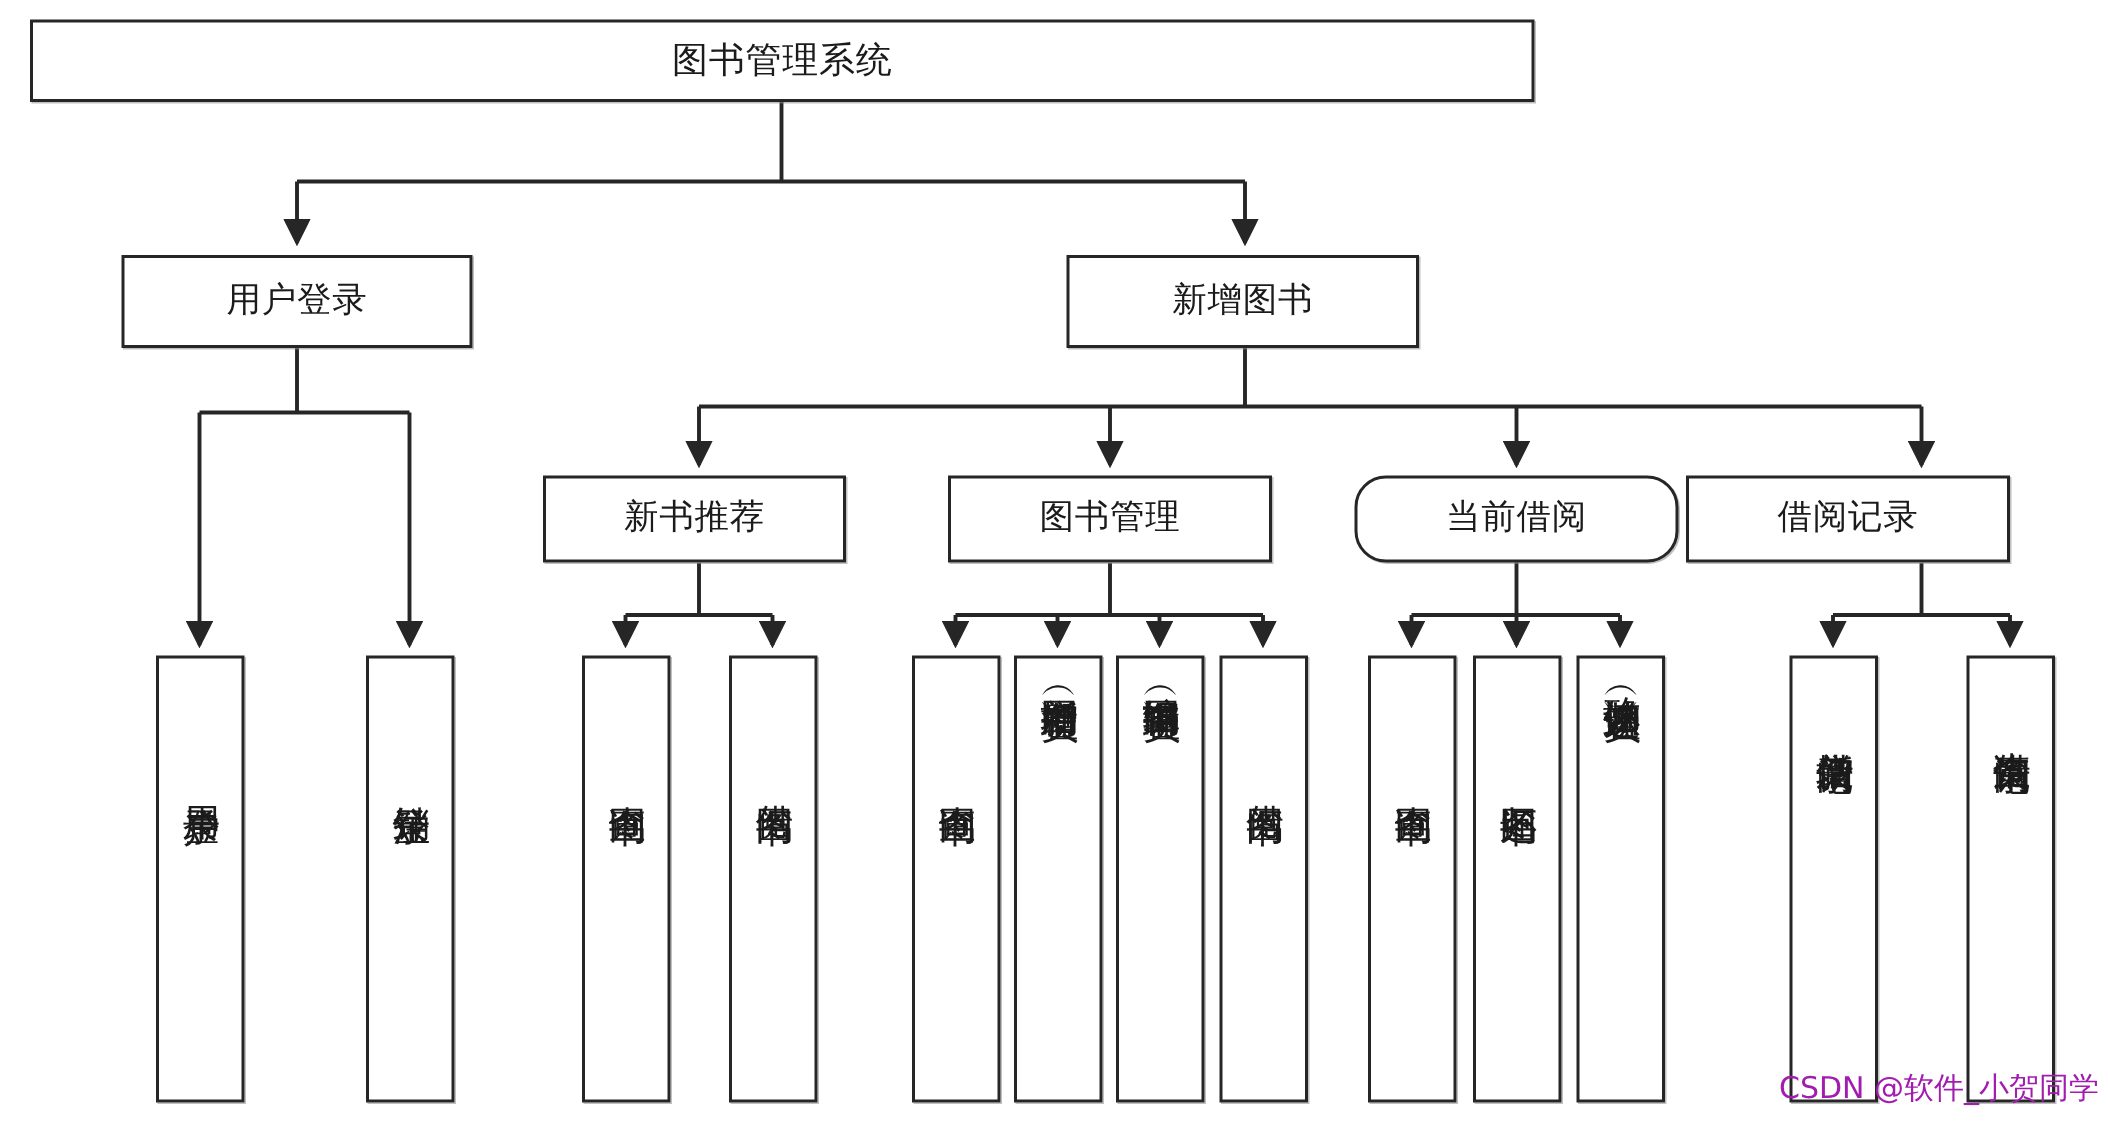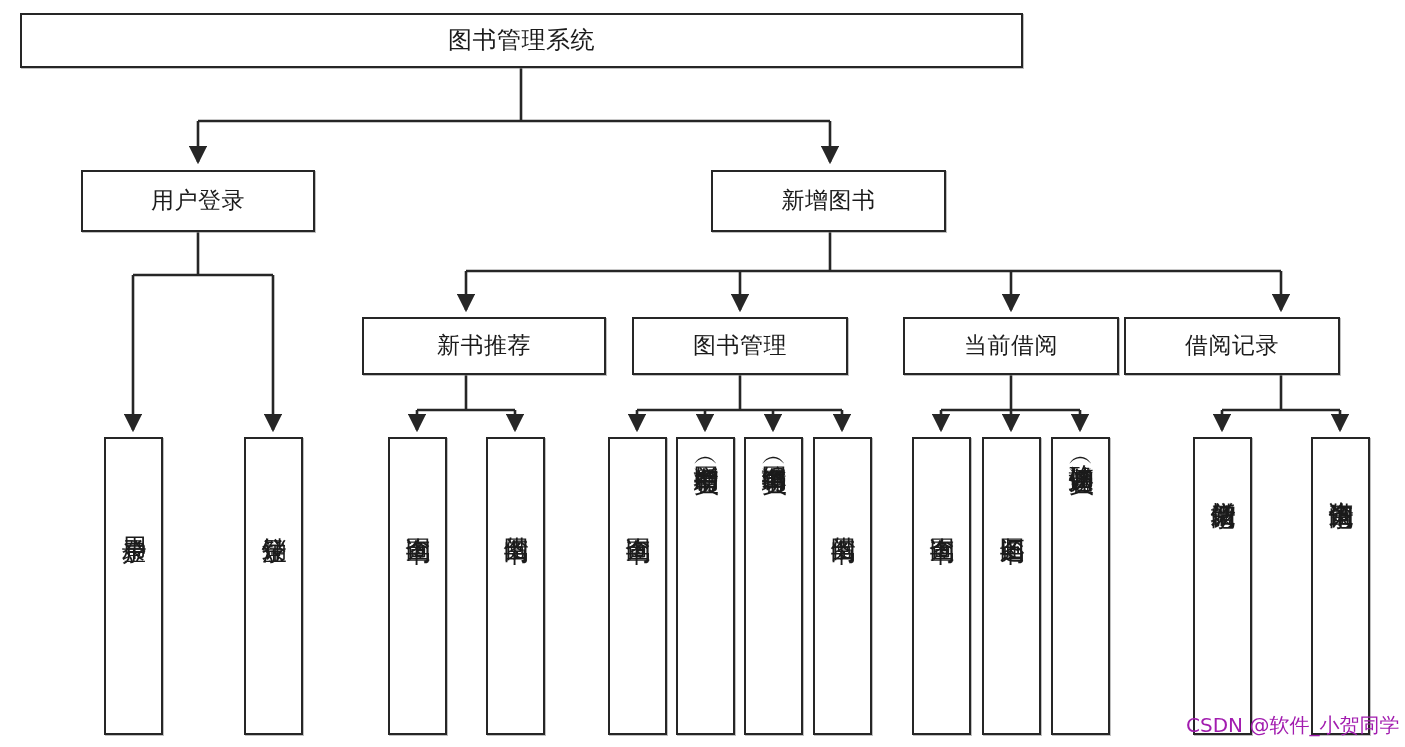--- a/index.html
+++ b/index.html
@@ -132,29 +132,29 @@
   </div>
 
   <div class="node h" style="left:81px; top:170px; width:234px; height:62px;">
     <span class="lbl">用户登录</span>
   </div>
 
   <div class="node h" style="left:711px; top:170px; width:235px; height:62px;">
     <span class="lbl">新增图书</span>
   </div>
 
-  <div class="node h" style="left:362px; top:317px; width:244px; height:58px;">
+  <div class="node h" style="left:362px; top:317px; width:202px; height:58px;">
     <span class="lbl">新书推荐</span>
   </div>
 
   <div class="node h" style="left:632px; top:317px; width:216px; height:58px;">
     <span class="lbl">图书管理</span>
   </div>
 
-  <div class="node h" style="left:903px; top:317px; width:216px; height:58px;">
+  <div class="node h" style="left:903px; top:317px; width:216px; height:58px;border-radius:21px;">
     <span class="lbl">当前借阅</span>
   </div>
 
   <div class="node h" style="left:1124px; top:317px; width:216px; height:58px;">
     <span class="lbl">借阅记录</span>
   </div>
 
   <div class="node v" style="left:104px; top:437px; width:59px; height:298px; padding-top:78px;">
     <span class="lbl">用户登录</span>
   </div>

